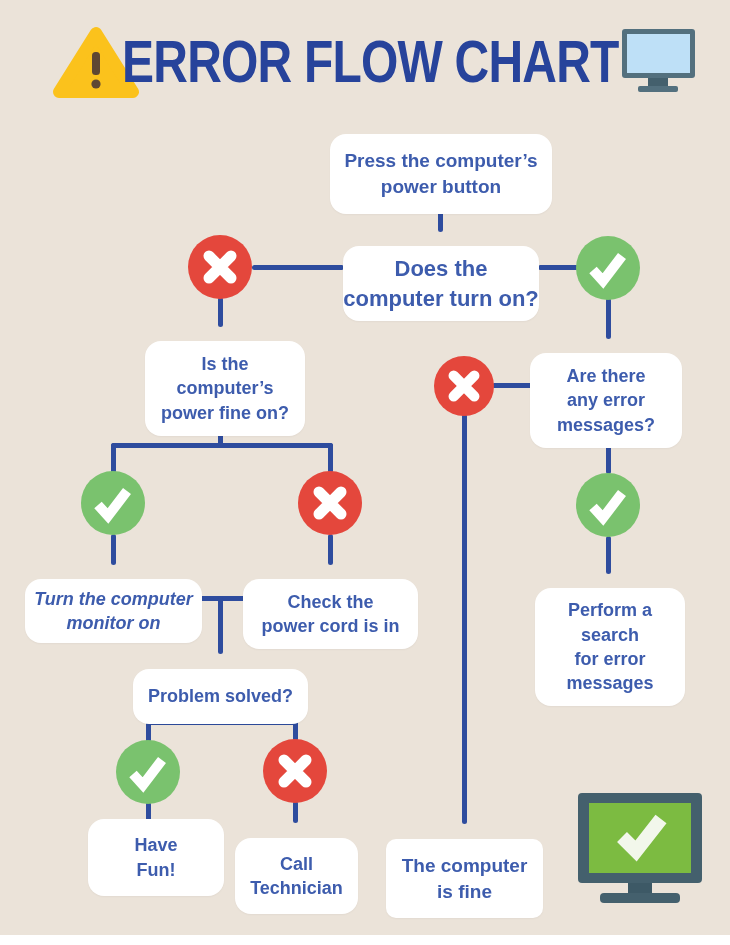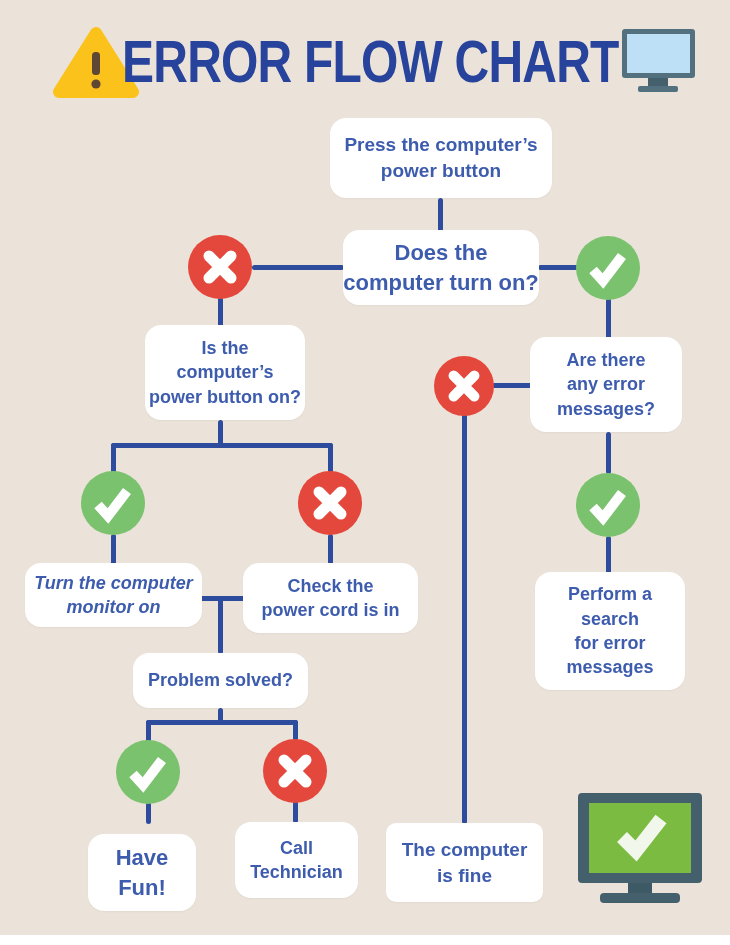--- a/index.html
+++ b/index.html
@@ -21,20 +21,21 @@
     border-radius:16px;
     color:var(--text-blue,#3D5CAD);
     font-weight:bold;
     display:flex;
     align-items:center;
     justify-content:center;
     text-align:center;
     white-space:pre-line;
     line-height:1.35;
     box-shadow:0 1px 2px rgba(0,0,0,0.04);
+    margin-top:16px;
   }
   .marker{position:absolute;}
   .marker svg{display:block;width:100%;height:100%;}
   #page-title-wrap{
     position:absolute;left:130px;top:28px;width:480px;height:66px;
     display:flex;align-items:center;justify-content:center;text-align:center;
   }
   #page-title{
     font-size:60px;
     font-weight:bold;
@@ -103,34 +104,34 @@
     <div class="line" style="left: 146px; top: 720px; width: 5px; height: 22px;"></div>
     <div class="line" style="left: 293px; top: 720px; width: 5px; height: 21px;"></div>
     <div class="line" style="left: 146px; top: 802px; width: 5px; height: 22px;"></div>
     <div class="line" style="left: 293px; top: 801px; width: 5px; height: 22px;"></div>
     <div class="box" style="left: 330px; top: 118px; width: 222px; height: 80px; font-size: 19px;">Press the computer’s
 power button</div>
     <div class="box" style="left: 343px; top: 230px; width: 196px; height: 75px; font-size: 22px;">Does the
 computer turn on?</div>
     <div class="box" style="left: 145px; top: 325px; width: 160px; height: 95px; font-size: 18px;">Is the
 computer’s
-power button on?</div>
+power fine on?</div>
     <div class="box" style="left: 530px; top: 337px; width: 152px; height: 95px; font-size: 18px;">Are there
 any error
 messages?</div>
     <div class="box" style="left: 25px; top: 563px; width: 177px; height: 64px; font-size: 18px; font-style: italic;">Turn the computer
 monitor on</div>
     <div class="box" style="left: 243px; top: 563px; width: 175px; height: 70px; font-size: 18px;">Check the
 power cord is in</div>
     <div class="box" style="left: 133px; top: 653px; width: 175px; height: 55px; font-size: 18px;">Problem solved?</div>
     <div class="box" style="left: 535px; top: 572px; width: 150px; height: 118px; font-size: 18px;">Perform a
 search
 for error
 messages</div>
-    <div class="box" style="left: 88px; top: 834px; width: 108px; height: 77px; font-size: 22px;">Have
+    <div class="box" style="left: 88px; top: 803px; width: 136px; height: 77px; font-size: 18px;">Have
 Fun!</div>
     <div class="box" style="left: 235px; top: 822px; width: 123px; height: 76px; font-size: 18px;">Call
 Technician</div>
     <div class="box" style="left: 386px; top: 823px; width: 157px; height: 79px; font-size: 19px; border-radius: 10px;">The computer
 is fine</div>
     <div class="marker" style="left: 188px; top: 235px; width: 64px; height: 64px;">
     <svg viewBox="0 0 64 64">
       <circle cx="32" cy="32" r="32" style="fill:var(--red);"></circle>
       <path d="M21 21 L43 43 M43 21 L21 43" style="fill:none;stroke:#fff;stroke-width:11;stroke-linecap:round;"></path>
     </svg>

